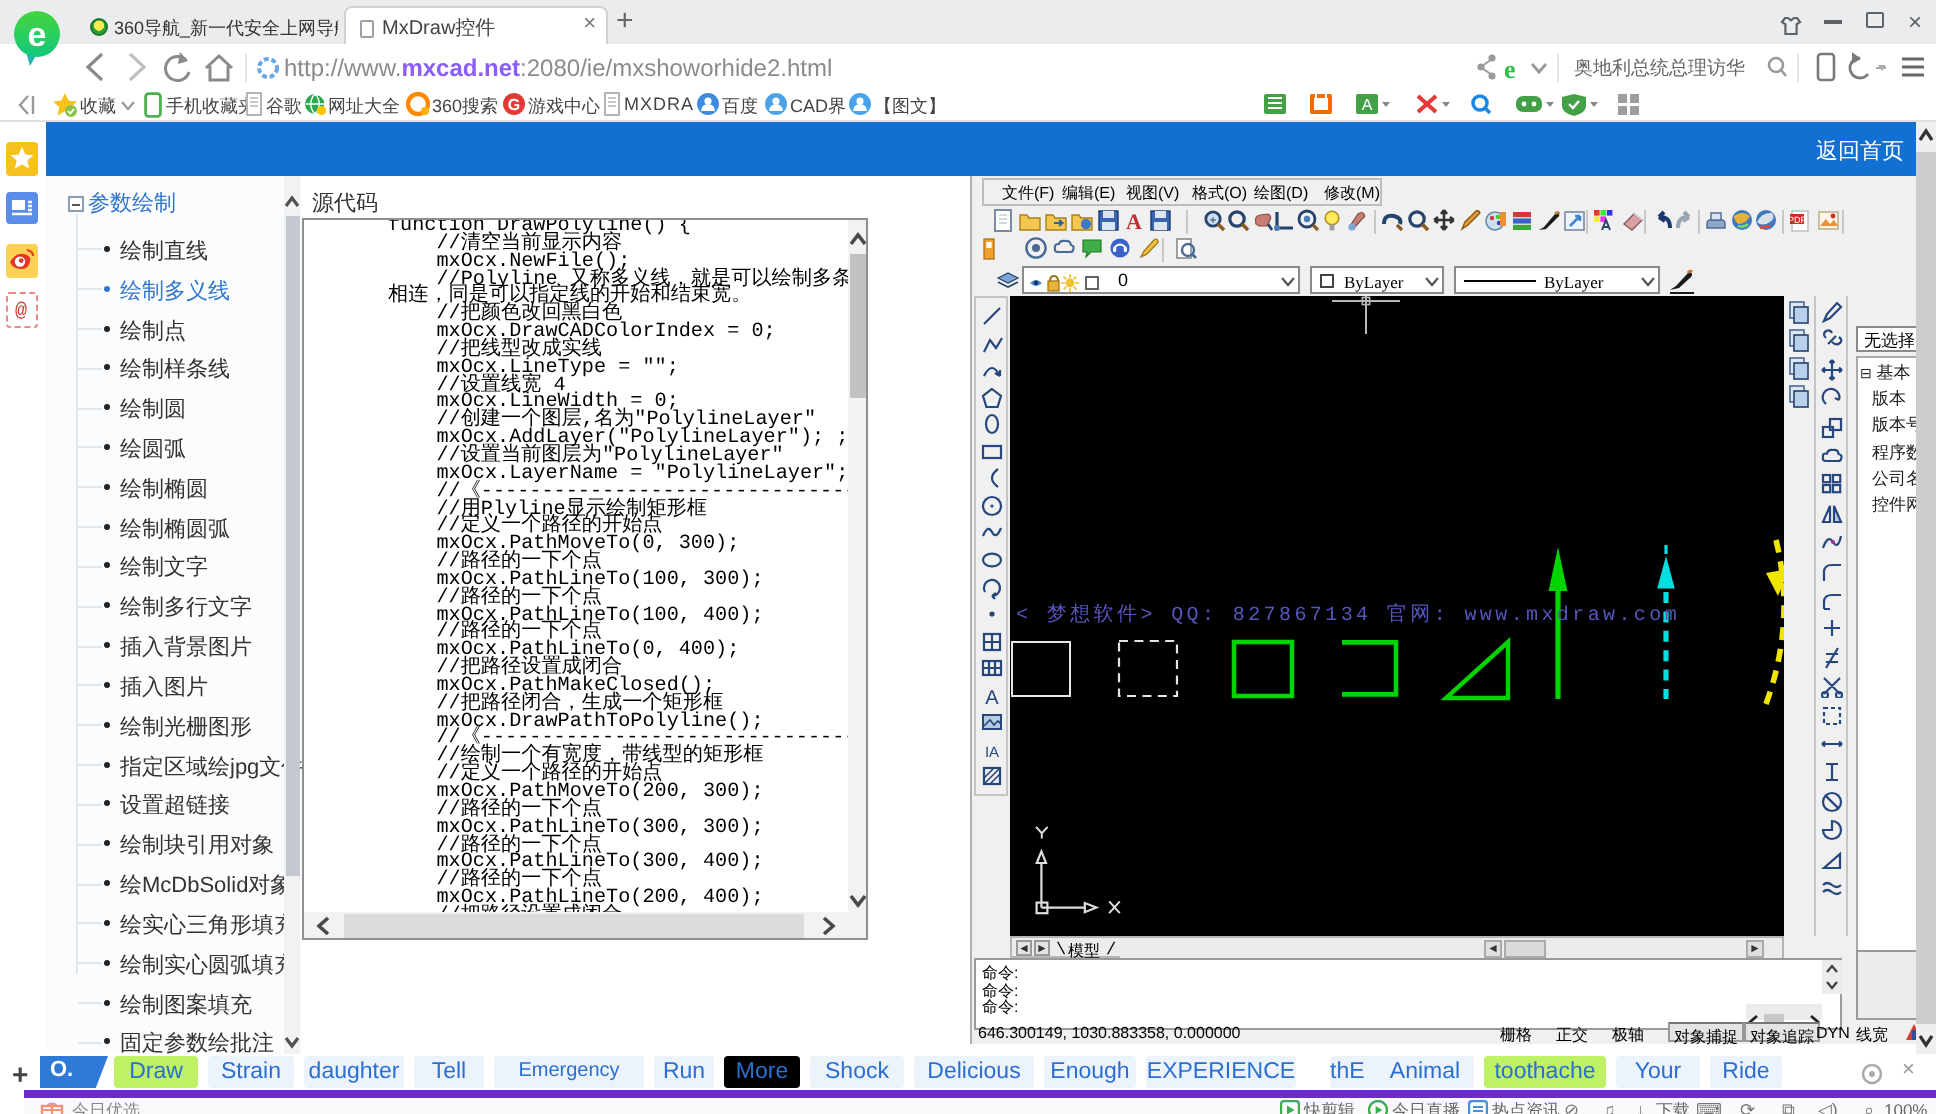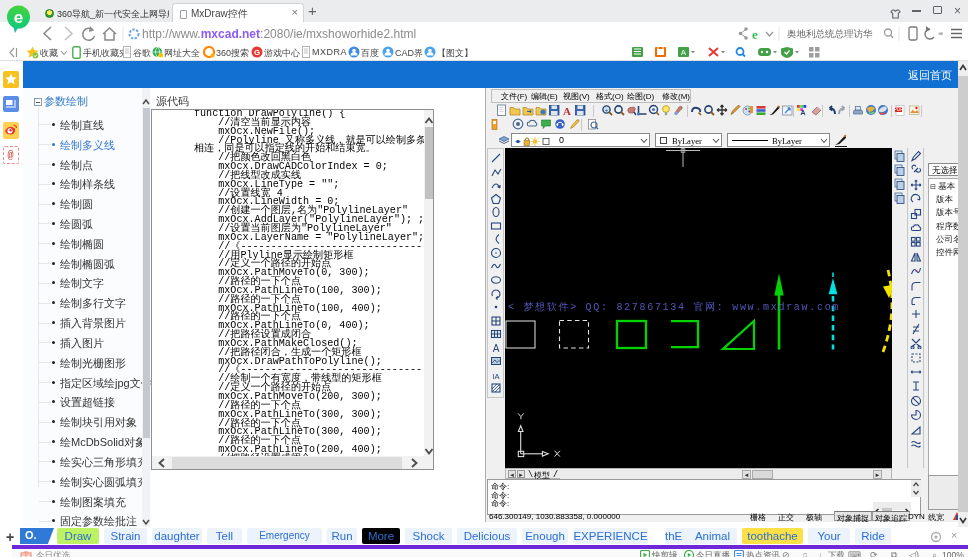--- a/index.html
+++ b/index.html
@@ -854,21 +854,21 @@
     <div class="abs" style="left:207px;top:1px;width:35px;height:16px;background:#edf3fb;border-radius:2px;text-align:center;font-size:11.5px;color:#2a6fd2;line-height:16px;">Tell</div>
     <div class="abs" style="left:247px;top:1px;width:75px;height:16px;background:#edf3fb;border-radius:2px;text-align:center;font-size:10px;color:#2a6fd2;line-height:16px;">Emergency</div>
     <div class="abs" style="left:327px;top:1px;width:30px;height:16px;background:#edf3fb;border-radius:2px;text-align:center;font-size:11.5px;color:#2a6fd2;line-height:16px;">Run</div>
     <div class="abs" style="left:362px;top:1px;width:38px;height:16px;background:#000000;border-radius:2px;text-align:center;font-size:11.5px;color:#2a6fd2;line-height:16px;">More</div>
     <div class="abs" style="left:405px;top:1px;width:47px;height:16px;background:#edf3fb;border-radius:2px;text-align:center;font-size:11.5px;color:#2a6fd2;line-height:16px;">Shock</div>
     <div class="abs" style="left:457px;top:1px;width:60px;height:16px;background:#edf3fb;border-radius:2px;text-align:center;font-size:11.5px;color:#2a6fd2;line-height:16px;">Delicious</div>
     <div class="abs" style="left:522px;top:1px;width:46px;height:16px;background:#edf3fb;border-radius:2px;text-align:center;font-size:11.5px;color:#2a6fd2;line-height:16px;">Enough</div>
     <div class="abs" style="left:573px;top:1px;width:75px;height:16px;background:#edf3fb;border-radius:2px;text-align:center;font-size:11.5px;color:#2a6fd2;line-height:16px;">EXPERIENCE</div>
     <div class="abs" style="left:653px;top:1px;width:30px;height:16px;background:#edf3fb;border-radius:2px;text-align:left;font-size:11.5px;color:#2a6fd2;line-height:16px;margin-left:12px;">thE</div>
     <div class="abs" style="left:688px;top:1px;width:49px;height:16px;background:#edf3fb;border-radius:2px;text-align:center;font-size:11.5px;color:#2a6fd2;line-height:16px;">Animal</div>
-    <div class="abs" style="left:742px;top:1px;width:61px;height:16px;background:#fde047;border-radius:2px;text-align:center;font-size:11.5px;color:#2a6fd2;line-height:16px;">toothache</div>
+    <div class="abs" style="left:742px;top:1px;width:61px;height:16px;background:#bef264;border-radius:2px;text-align:center;font-size:11.5px;color:#2a6fd2;line-height:16px;">toothache</div>
     <div class="abs" style="left:808px;top:1px;width:42px;height:16px;background:#edf3fb;border-radius:2px;text-align:center;font-size:11.5px;color:#2a6fd2;line-height:16px;">Your</div>
     <div class="abs" style="left:855px;top:1px;width:36px;height:16px;background:#edf3fb;border-radius:2px;text-align:center;font-size:11.5px;color:#2a6fd2;line-height:16px;">Ride</div>
     <svg class="abs" style="left:930px;top:4px;" width="12" height="12">
       <circle cx="6" cy="6" r="4.5" fill="none" stroke="#aaa" stroke-width="1.3"></circle>
       <circle cx="6" cy="6" r="1.5" fill="#aaa"></circle>
     </svg>
     <div class="abs" style="left:951px;top:2px;font-size:11px;color:#999;">×</div>
   </div>
 <div class="abs" id="statusbar2" style="left:12px;top:545px;width:968px;height:12px;background:#fafafa;border-top:4px solid #6d28d9;">
     <svg class="abs" style="left:8px;top:1px;" width="12" height="10">

